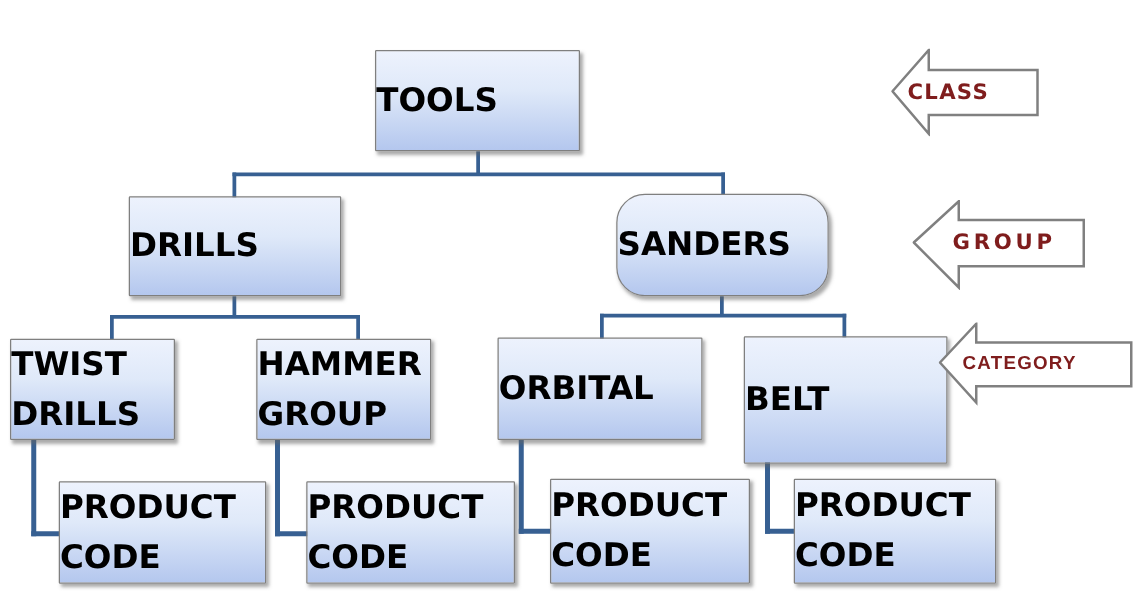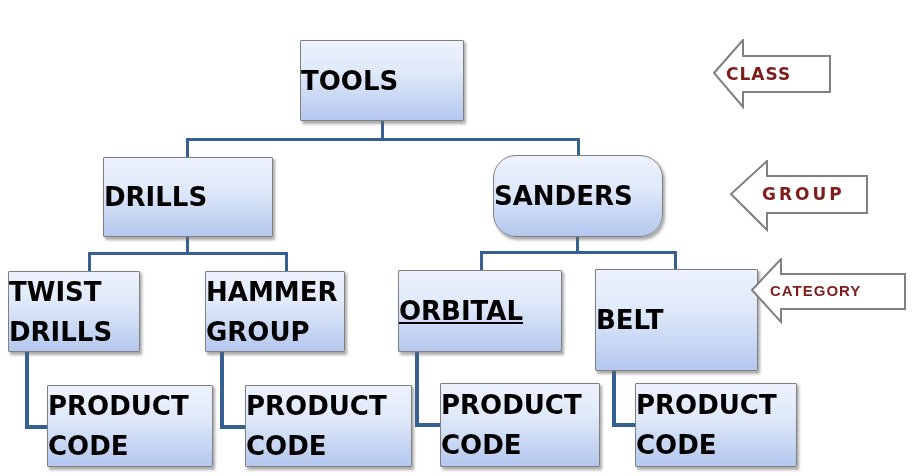--- a/index.html
+++ b/index.html
@@ -99,21 +99,21 @@
   </div>
 
   <div class="node" style="left:8px; top:271px; width:132px; height:81px;">
     <span class="line">TWIST</span>
     <span class="line">DRILLS</span>
   </div>
   <div class="node" style="left:205px; top:271px; width:140px; height:81px;">
     <span class="line">HAMMER</span>
     <span class="line">GROUP</span>
   </div>
-  <div class="node" style="left:398px; top:270px; width:164px; height:82px;text-decoration:underline;">
+  <div class="node" style="left:398px; top:270px; width:164px; height:82px;">
     <span class="line">ORBITAL</span>
   </div>
   <div class="node" style="left:595px; top:269px; width:163px; height:102px;">
     <span class="line">BELT</span>
   </div>
 
   <div class="node" style="left:47px; top:385px; width:166px; height:82px;">
     <span class="line">PRODUCT</span>
     <span class="line">CODE</span>
   </div>

